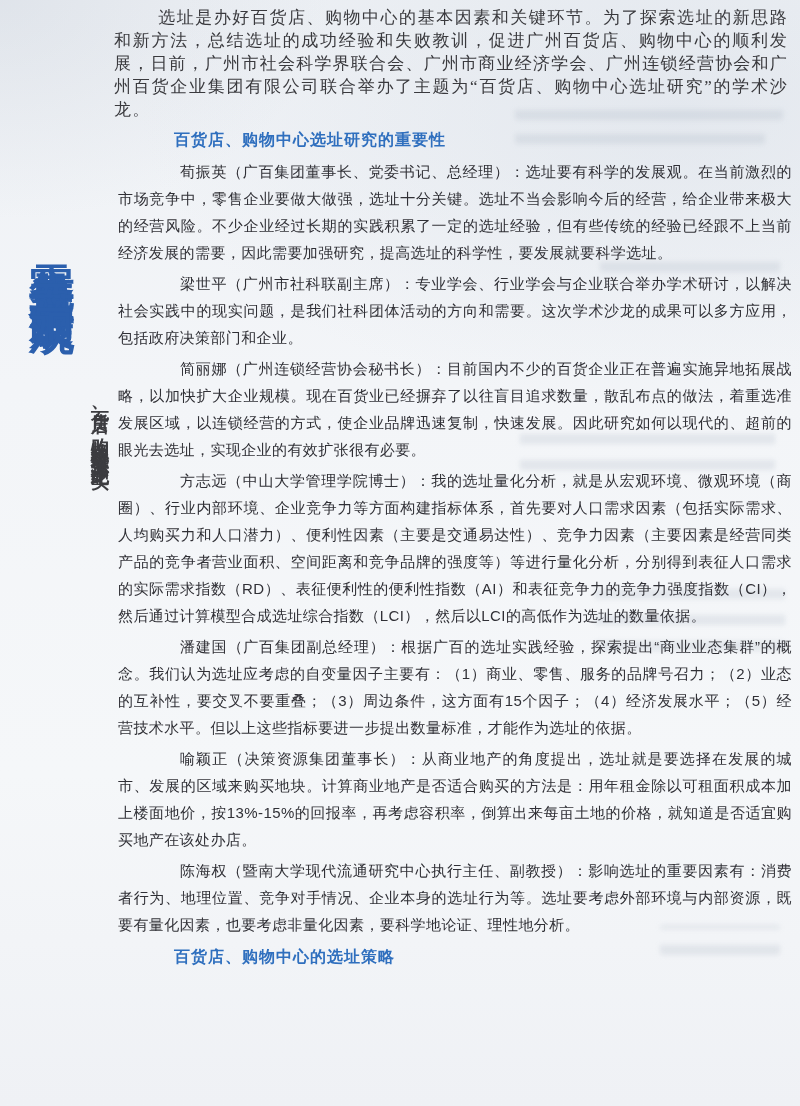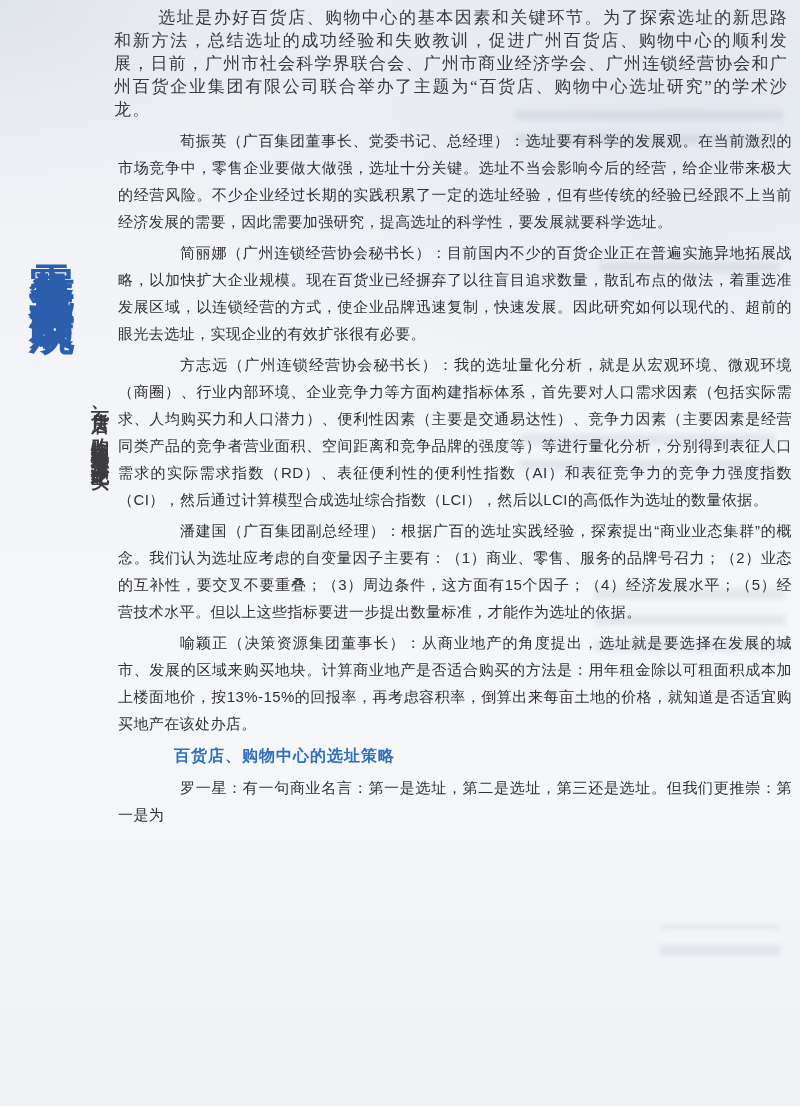--- a/index.html
+++ b/index.html
@@ -76,22 +76,24 @@
   <div class="ghost g3"></div>
   <div class="ghost g4"></div>
   <div class="ghost g5"></div>
   <div class="ghost g6"></div>
 
   <div class="v-title">零售店选址要有科学的发展观</div>
   <div class="v-subtitle">百货店、购物中心选址研究学术沙龙纪实</div>
 
   <div class="article">
     <div class="intro">选址是办好百货店、购物中心的基本因素和关键环节。为了探索选址的新思路和新方法，总结选址的成功经验和失败教训，促进广州百货店、购物中心的顺利发展，日前，广州市社会科学界联合会、广州市商业经济学会、广州连锁经营协会和广州百货企业集团有限公司联合举办了主题为“百货店、购物中心选址研究”的学术沙龙。</div>
+    <div class="h">百货店、购物中心选址研究的重要性</div>
     <div class="p">荀振英（广百集团董事长、党委书记、总经理）：选址要有科学的发展观。在当前激烈的市场竞争中，零售企业要做大做强，选址十分关键。选址不当会影响今后的经营，给企业带来极大的经营风险。不少企业经过长期的实践积累了一定的选址经验，但有些传统的经验已经跟不上当前经济发展的需要，因此需要加强研究，提高选址的科学性，要发展就要科学选址。</div>
+    <div class="p">梁世平（广州市社科联副主席）：专业学会、行业学会与企业联合举办学术研讨，以解决社会实践中的现实问题，是我们社科团体活动的方向和需要。这次学术沙龙的成果可以多方应用，包括政府决策部门和企业。</div>
     <div class="p">简丽娜（广州连锁经营协会秘书长）：目前国内不少的百货企业正在普遍实施异地拓展战略，以加快扩大企业规模。现在百货业已经摒弃了以往盲目追求数量，散乱布点的做法，着重选准发展区域，以连锁经营的方式，使企业品牌迅速复制，快速发展。因此研究如何以现代的、超前的眼光去选址，实现企业的有效扩张很有必要。</div>
-    <div class="p">方志远（广州连锁经营协会秘书长）：我的选址量化分析，就是从宏观环境、微观环境（商圈）、行业内部环境、企业竞争力等方面构建指标体系，首先要对人口需求因素（包括实际需求、人均购买力和人口潜力）、便利性因素（主要是交通易达性）、竞争力因素（主要因素是经营同类产品的竞争者营业面积、空间距离和竞争品牌的强度等）等进行量化分析，分别得到表征人口需求的实际需求指数（RD）、表征便利性的便利性指数（AI）和表征竞争力的竞争力强度指数（CI），然后通过计算模型合成选址综合指数（LCI），然后以LCI的高低作为选址的数量依据。</div>
+    <div class="p">方志远（中山大学管理学院博士）：我的选址量化分析，就是从宏观环境、微观环境（商圈）、行业内部环境、企业竞争力等方面构建指标体系，首先要对人口需求因素（包括实际需求、人均购买力和人口潜力）、便利性因素（主要是交通易达性）、竞争力因素（主要因素是经营同类产品的竞争者营业面积、空间距离和竞争品牌的强度等）等进行量化分析，分别得到表征人口需求的实际需求指数（RD）、表征便利性的便利性指数（AI）和表征竞争力的竞争力强度指数（CI），然后通过计算模型合成选址综合指数（LCI），然后以LCI的高低作为选址的数量依据。</div>
     <div class="p">潘建国（广百集团副总经理）：根据广百的选址实践经验，探索提出“商业业态集群”的概念。我们认为选址应考虑的自变量因子主要有：（1）商业、零售、服务的品牌号召力；（2）业态的互补性，要交叉不要重叠；（3）周边条件，这方面有15个因子；（4）经济发展水平；（5）经营技术水平。但以上这些指标要进一步提出数量标准，才能作为选址的依据。</div>
     <div class="p">喻颖正（决策资源集团董事长）：从商业地产的角度提出，选址就是要选择在发展的城市、发展的区域来购买地块。计算商业地产是否适合购买的方法是：用年租金除以可租面积成本加上楼面地价，按13%-15%的回报率，再考虑容积率，倒算出来每亩土地的价格，就知道是否适宜购买地产在该处办店。</div>
+    <div class="p">陈海权（暨南大学现代流通研究中心执行主任、副教授）：影响选址的重要因素有：消费者行为、地理位置、竞争对手情况、企业本身的选址行为等。选址要考虑外部环境与内部资源，既要有量化因素，也要考虑非量化因素，要科学地论证、理性地分析。</div>
     <div class="h">百货店、购物中心的选址策略</div>
-    <div class="p">罗一星：有一句商业名言：第一是选址，第二是选址，第三还是选址。但我们更推崇：第一是为</div>
   </div>
 
 </div>
 
 </body></html>

